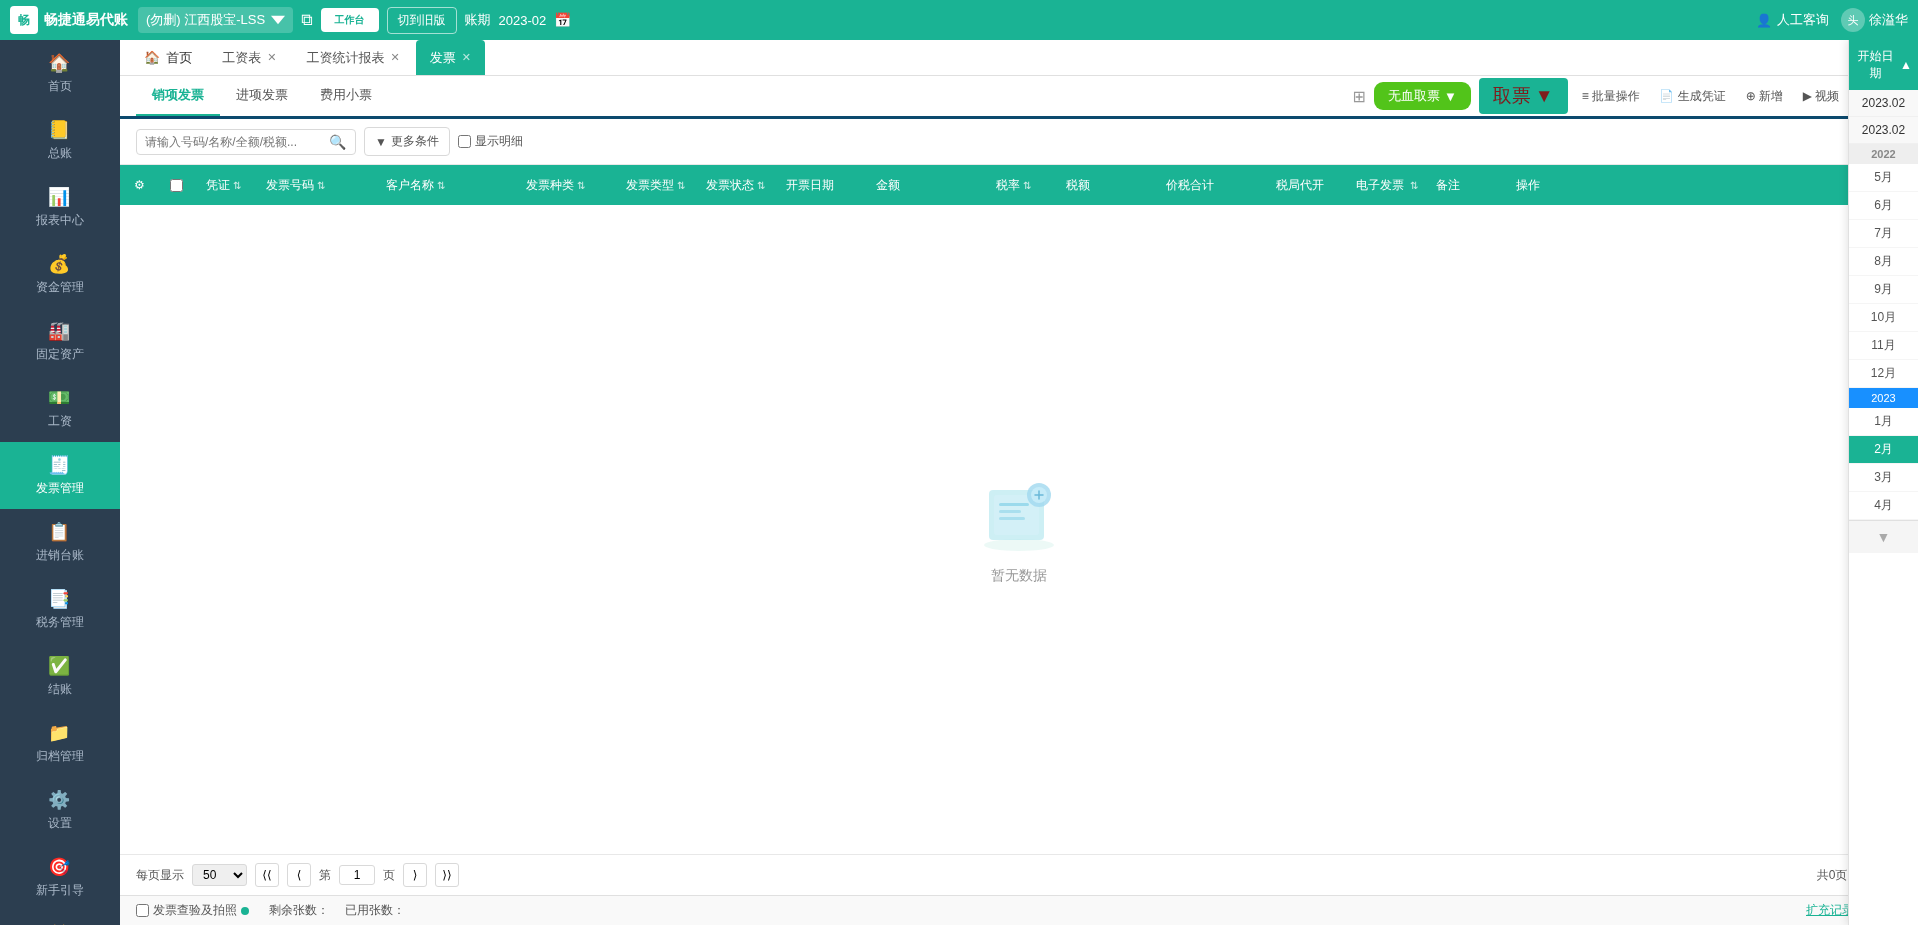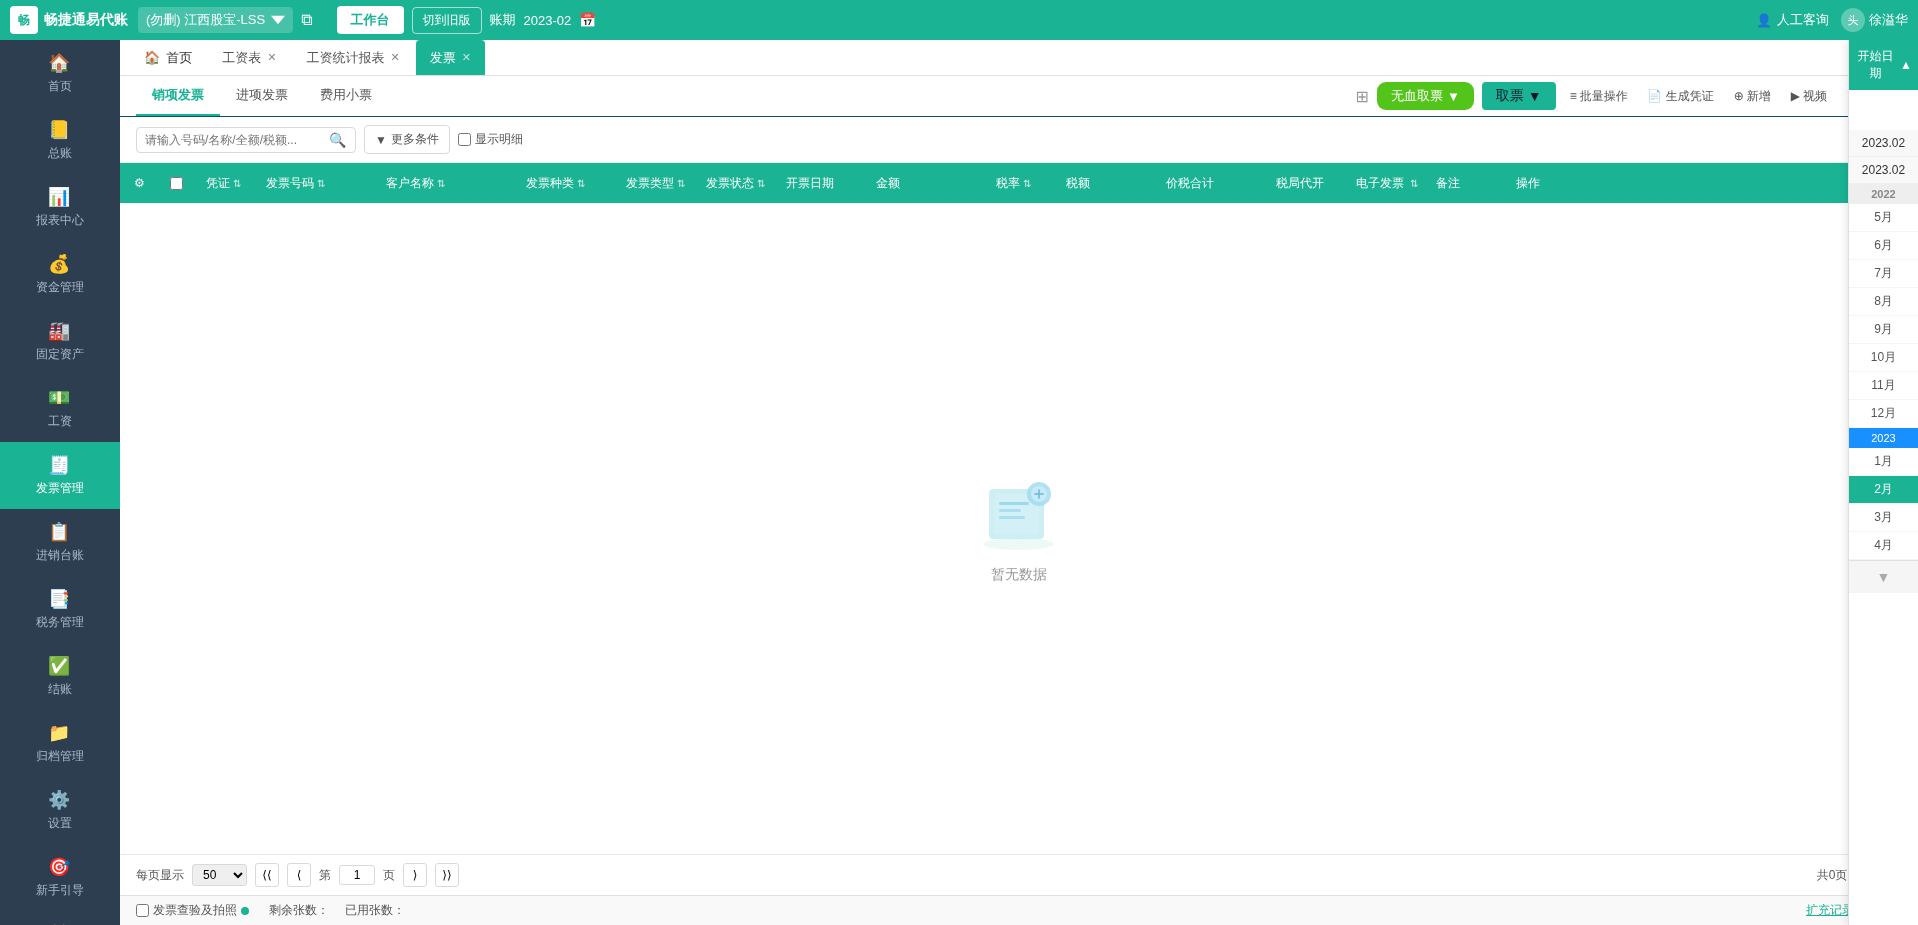--- a/index.html
+++ b/index.html
@@ -44,24 +44,23 @@
       gap: 6px;
       cursor: pointer;
     }
     .company-selector svg { width: 14px; height: 14px; fill: white; }
     .btn-workspace {
       background: white;
       color: #1ab394;
       border: none;
       border-radius: 4px;
       padding: 5px 14px;
-      font-size: 13px;
+      font-size: 10px;
       cursor: pointer;
       font-weight: bold;
-      margin-left: 16px;
     }
     .btn-switch {
       background: transparent;
       color: white;
       border: 1px solid rgba(255,255,255,0.6);
       border-radius: 4px;
       padding: 4px 10px;
       font-size: 12px;
       cursor: pointer;
     }
@@ -243,25 +242,25 @@
       border-radius: 9px;
       padding: 5px 14px;
       font-size: 13px;
       cursor: pointer;
       display: flex;
       align-items: center;
       gap: 4px;
     }
     .btn-green-outline {
       background: #1ab394;
-      color: #0f172a;
+      color: #7f1d1d;
       border: none;
       border-radius: 4px;
       padding: 5px 14px;
-      font-size: 14px;
+      font-size: 19px;
       cursor: pointer;
       display: flex;
       align-items: center;
       gap: 4px;
     }
     .btn-text {
       background: transparent;
       border: none;
       color: #555;
       font-size: 12px;
@@ -379,21 +378,20 @@
       right: 0;
       top: 0;
       width: 70px;
       background: white;
       border-left: 1px solid #e0e0e0;
       box-shadow: -2px 0 8px rgba(0,0,0,0.1);
       display: flex;
       flex-direction: column;
       z-index: 100;
       height: 100%;
-      gap: 40px;
     }
     .period-panel-header {
       background: #1ab394;
       color: white;
       padding: 8px 6px;
       font-size: 12px;
       text-align: center;
       cursor: pointer;
       display: flex;
       align-items: center;
@@ -571,21 +569,21 @@
         <span class="close-btn">✕</span>
       </div>
       <div style="margin-left:auto;display:flex;gap:6px;">
         <button style="border:none;background:transparent;cursor:pointer;font-size:14px;color:#888;">✕</button>
         <button style="border:none;background:transparent;cursor:pointer;font-size:14px;color:#888;">⛶</button>
       </div>
     </div>
 
     <div class="page-content">
 
-      <div style="background:white;border-bottom:1px solid #0c4a6e;display:flex;align-items:center;padding-right:28px;">
+      <div style="background:white;border-bottom:3px solid #0c4a6e;display:flex;align-items:center;padding-right:16px;">
         <div class="sub-tab-bar" style="border-bottom:none;flex:1;">
           <div class="sub-tab active">
             <span>销项发票</span>
           </div>
           <div class="sub-tab">
             <span>进项发票</span>
           </div>
           <div class="sub-tab">
             <span>费用小票</span>
           </div>

